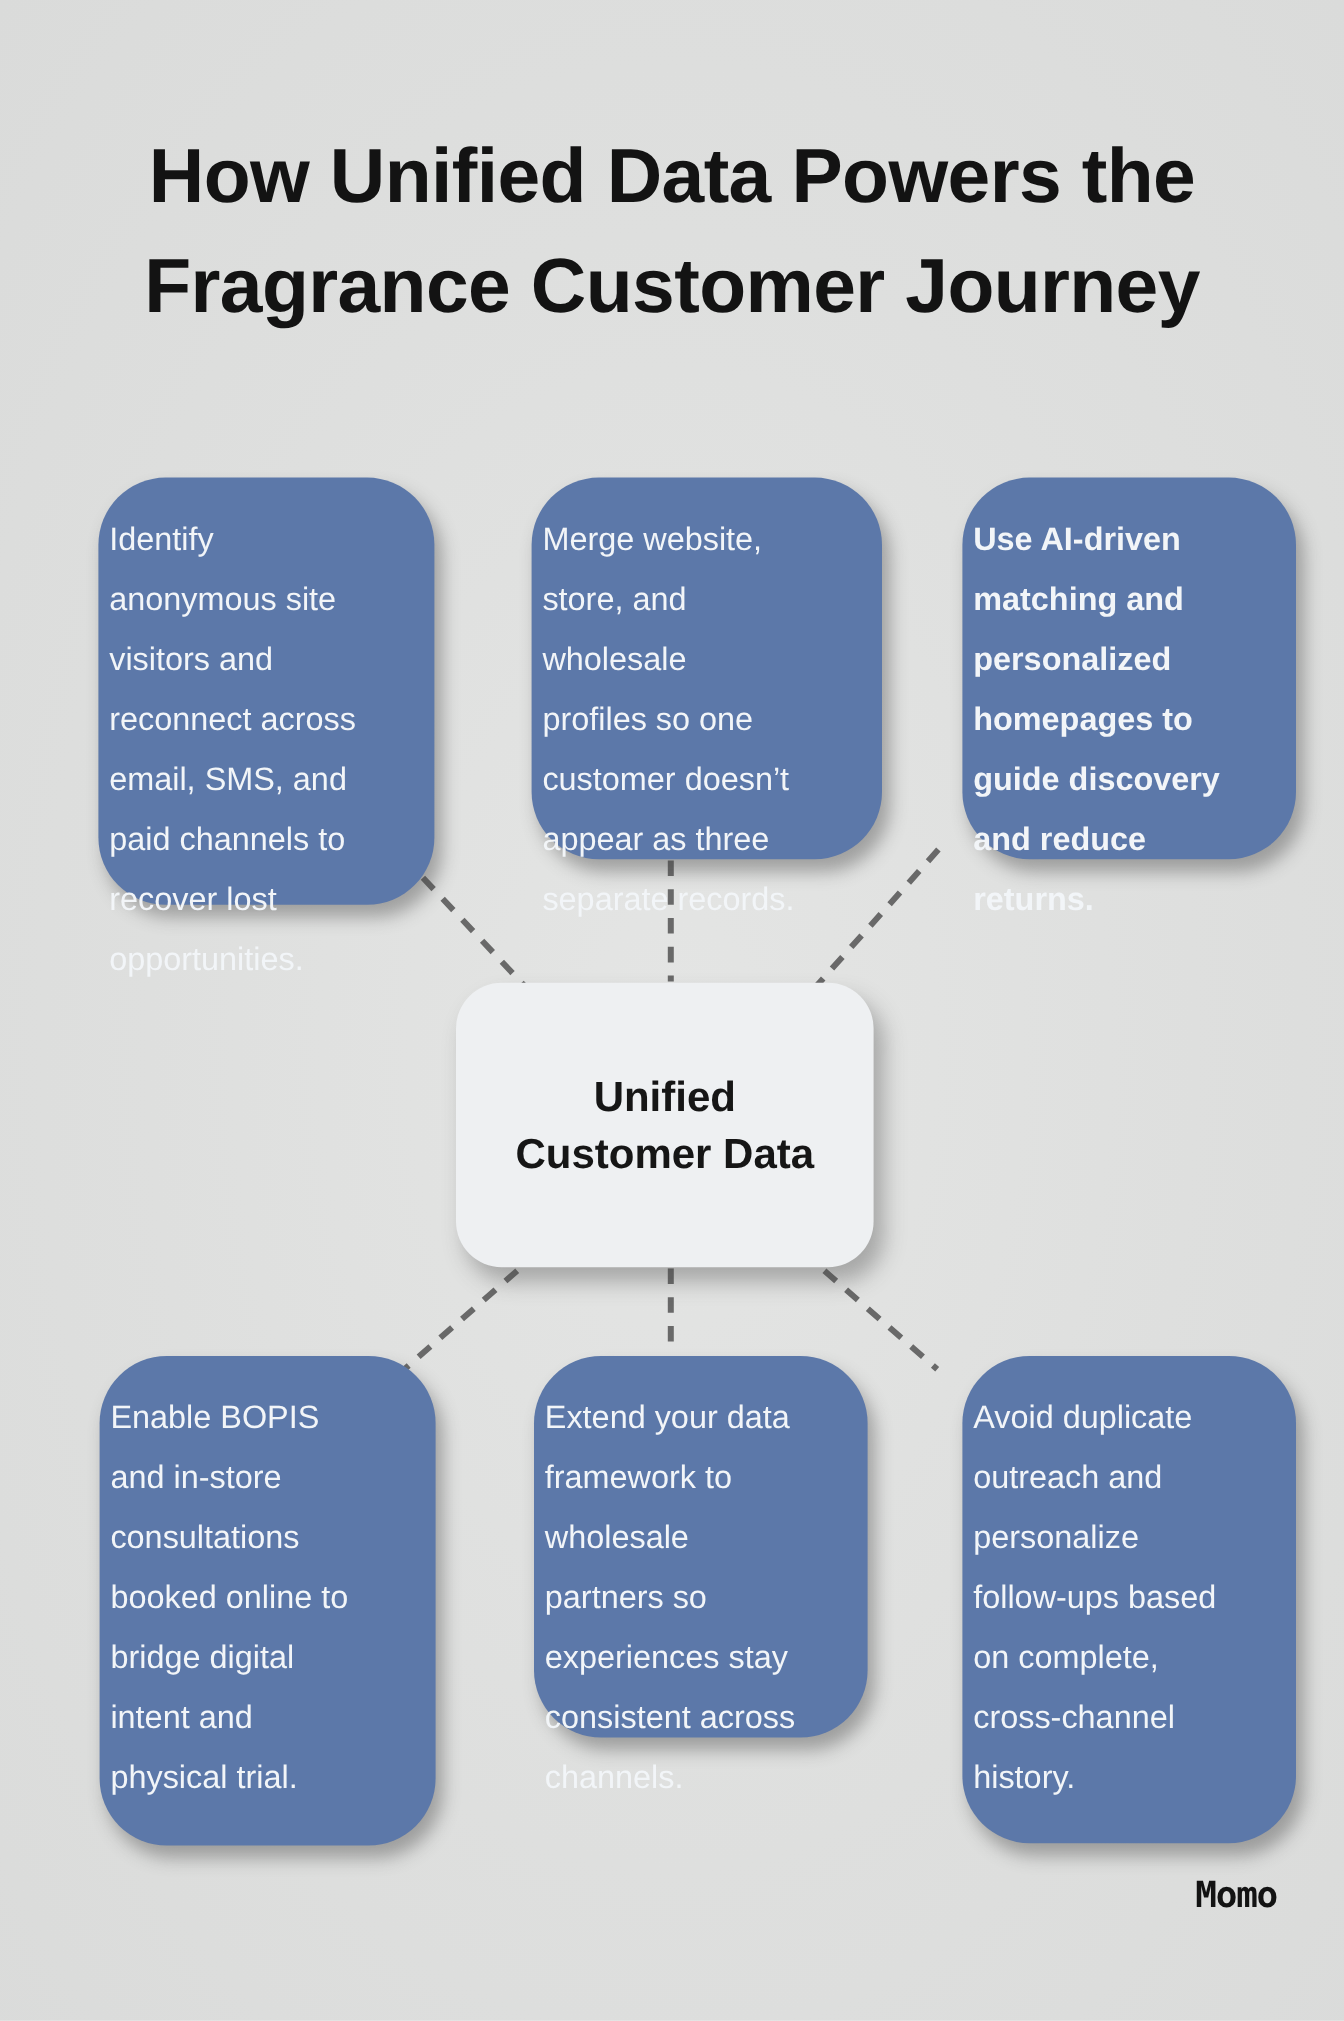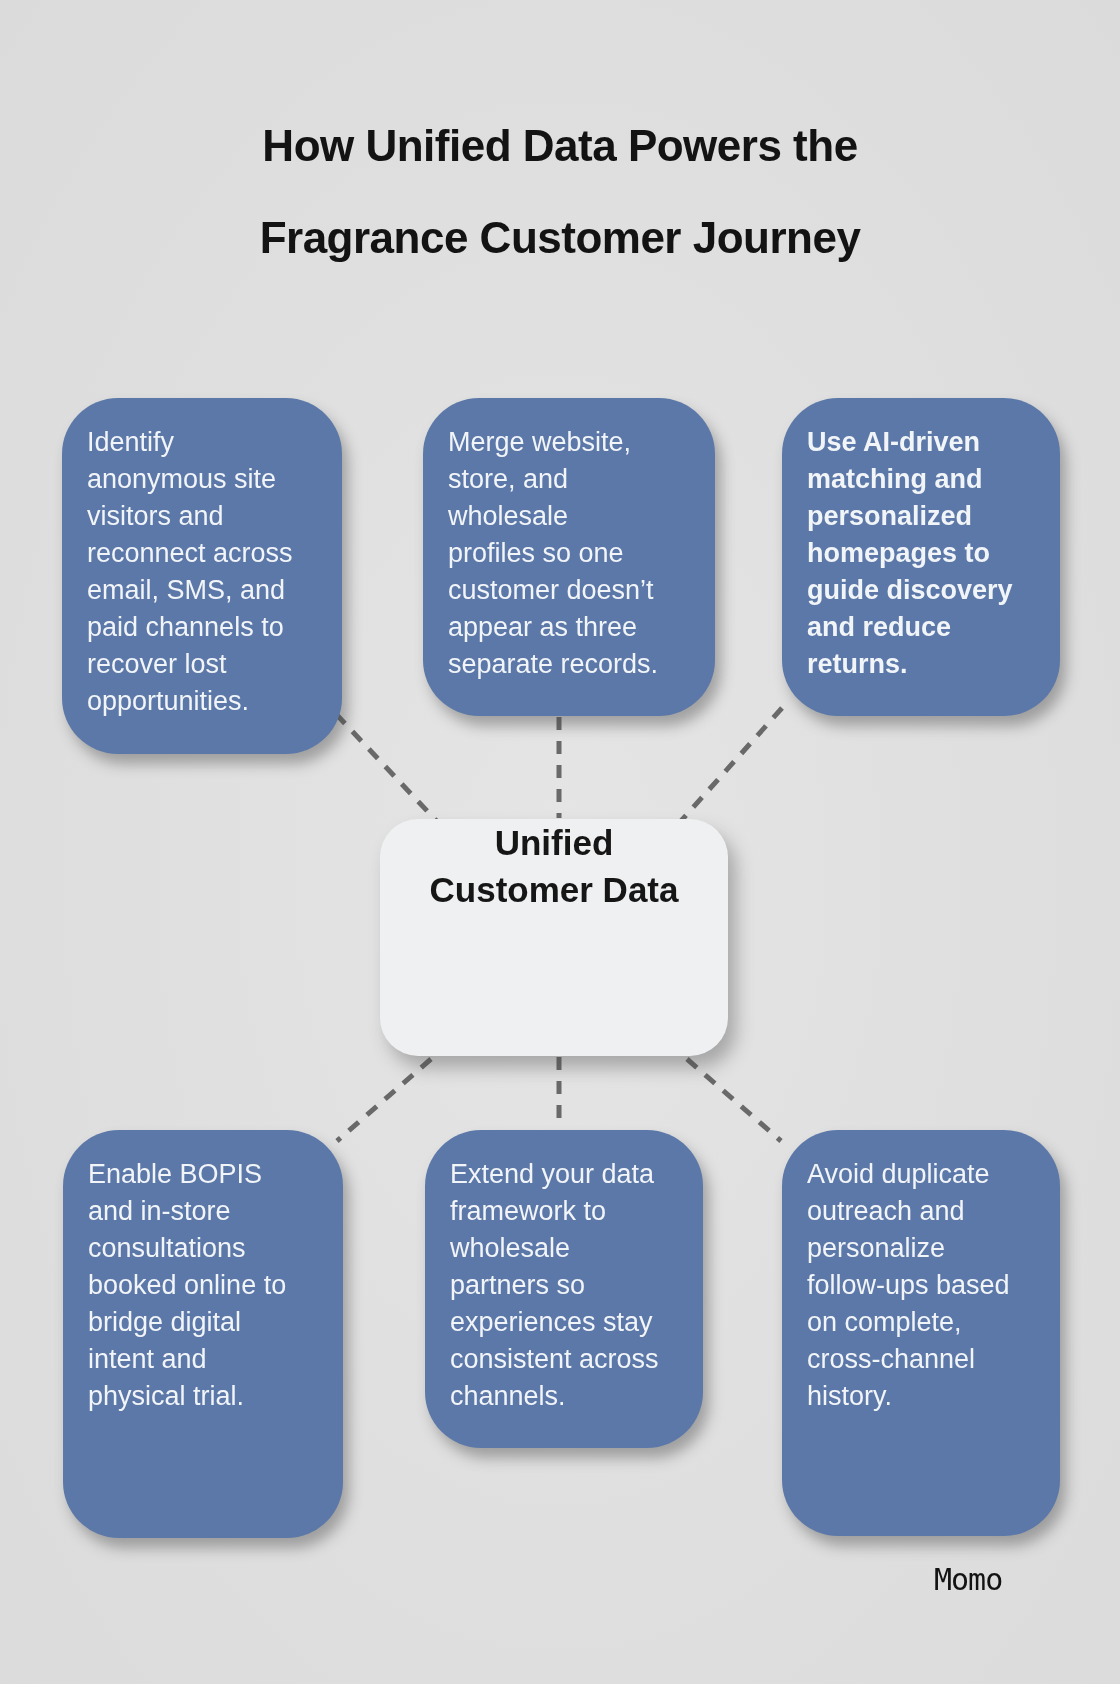--- a/index.html
+++ b/index.html
@@ -16,68 +16,70 @@
   body{
     position:relative;
     font-family:"Liberation Sans", sans-serif;
     background:radial-gradient(ellipse at 50% 52%, #e4e5e4 0%, var(--bg) 55%, #dadbda 100%);
     overflow:hidden;
   }
   .page-title{
     position:absolute;
     left:0; right:0; top:100px;
     text-align:center;
-    font-size:44px;
+    font-size:64px;
     font-weight:700;
     line-height:92px;
     letter-spacing:-0.5px;
     color:var(--title-text);
   }
   .connectors{
     position:absolute;
     left:0; top:0;
     width:1120px; height:1684px;
   }
   .card{
     position:absolute;
     width:280px;
     background:var(--card);
     border-radius:56px;
     box-shadow:6px 10px 14px rgba(70,70,70,0.42);
     color:var(--card-text);
     font-size:27px;
-    line-height:37px;
-    padding:26px 18px 0 25px;
+    line-height:50px;
+    padding:26px 18px 0 9px;
+    margin-left:20px;
   }
   .card.c1{left:62px;  top:398px;  height:356px;}
   .card.c2{left:423px; top:398px;  height:318px; width:292px;}
   .card.c3{left:782px; top:398px;  height:318px; width:278px;font-weight:bold;}
   .card.c4{left:63px;  top:1130px; height:408px;}
   .card.c5{left:425px; top:1130px; height:318px; width:278px;}
   .card.c6{left:782px; top:1130px; height:406px; width:278px;}
   .center-node{
     position:absolute;
     left:380px; top:819px;
     width:348px; height:237px;
     background:var(--node-bg);
     border-radius:38px;
     box-shadow:8px 12px 18px rgba(70,70,70,0.38);
     display:flex;
+    align-items:center;
     justify-content:center;
     text-align:center;
     font-size:35px;
     font-weight:700;
     line-height:47px;
     color:var(--node-text);
   }
   .brand{
     position:absolute;
-    left:934px; top:1562px;
+    left:996px; top:1562px;
     font-family:"DejaVu Sans Mono", monospace;
-    font-weight:400;
+    font-weight:700;
     font-size:30px;
     letter-spacing:-1px;
     color:#131313;
   }
 </style>
 </head>
 <body>
 
 <h1 class="page-title">How Unified Data Powers the<br>Fragrance Customer Journey</h1>
 

